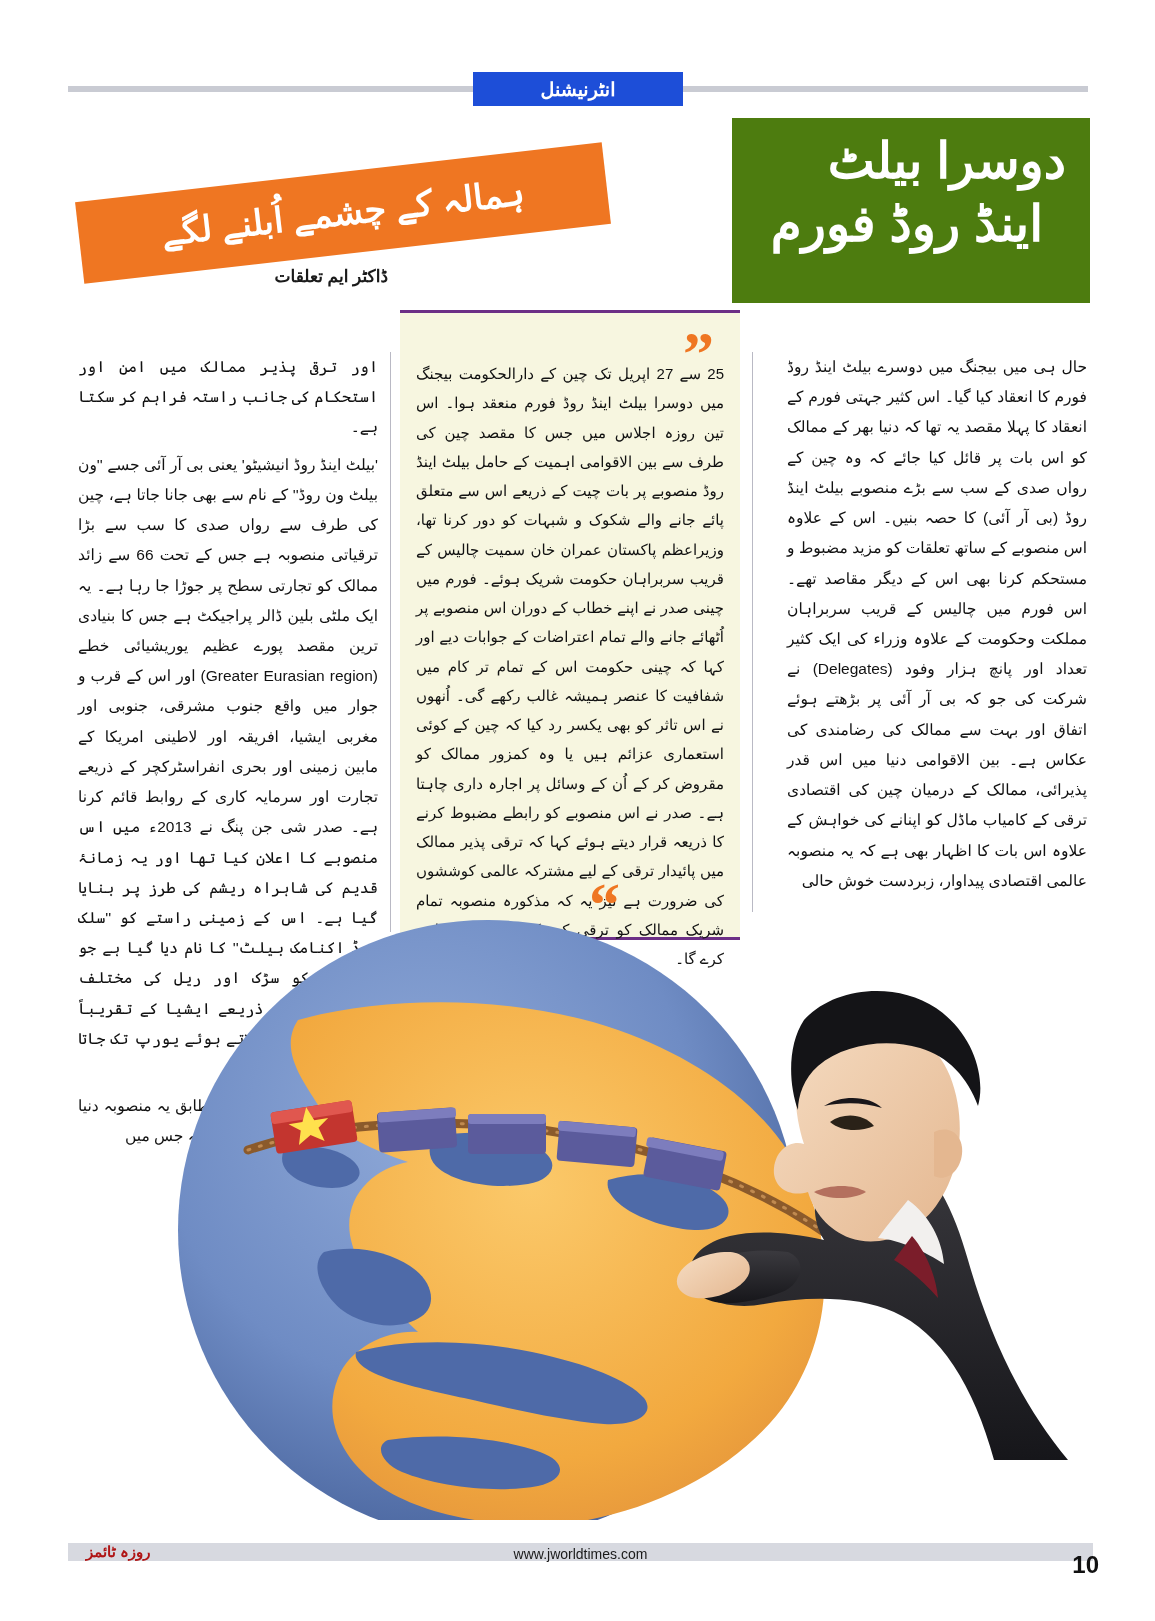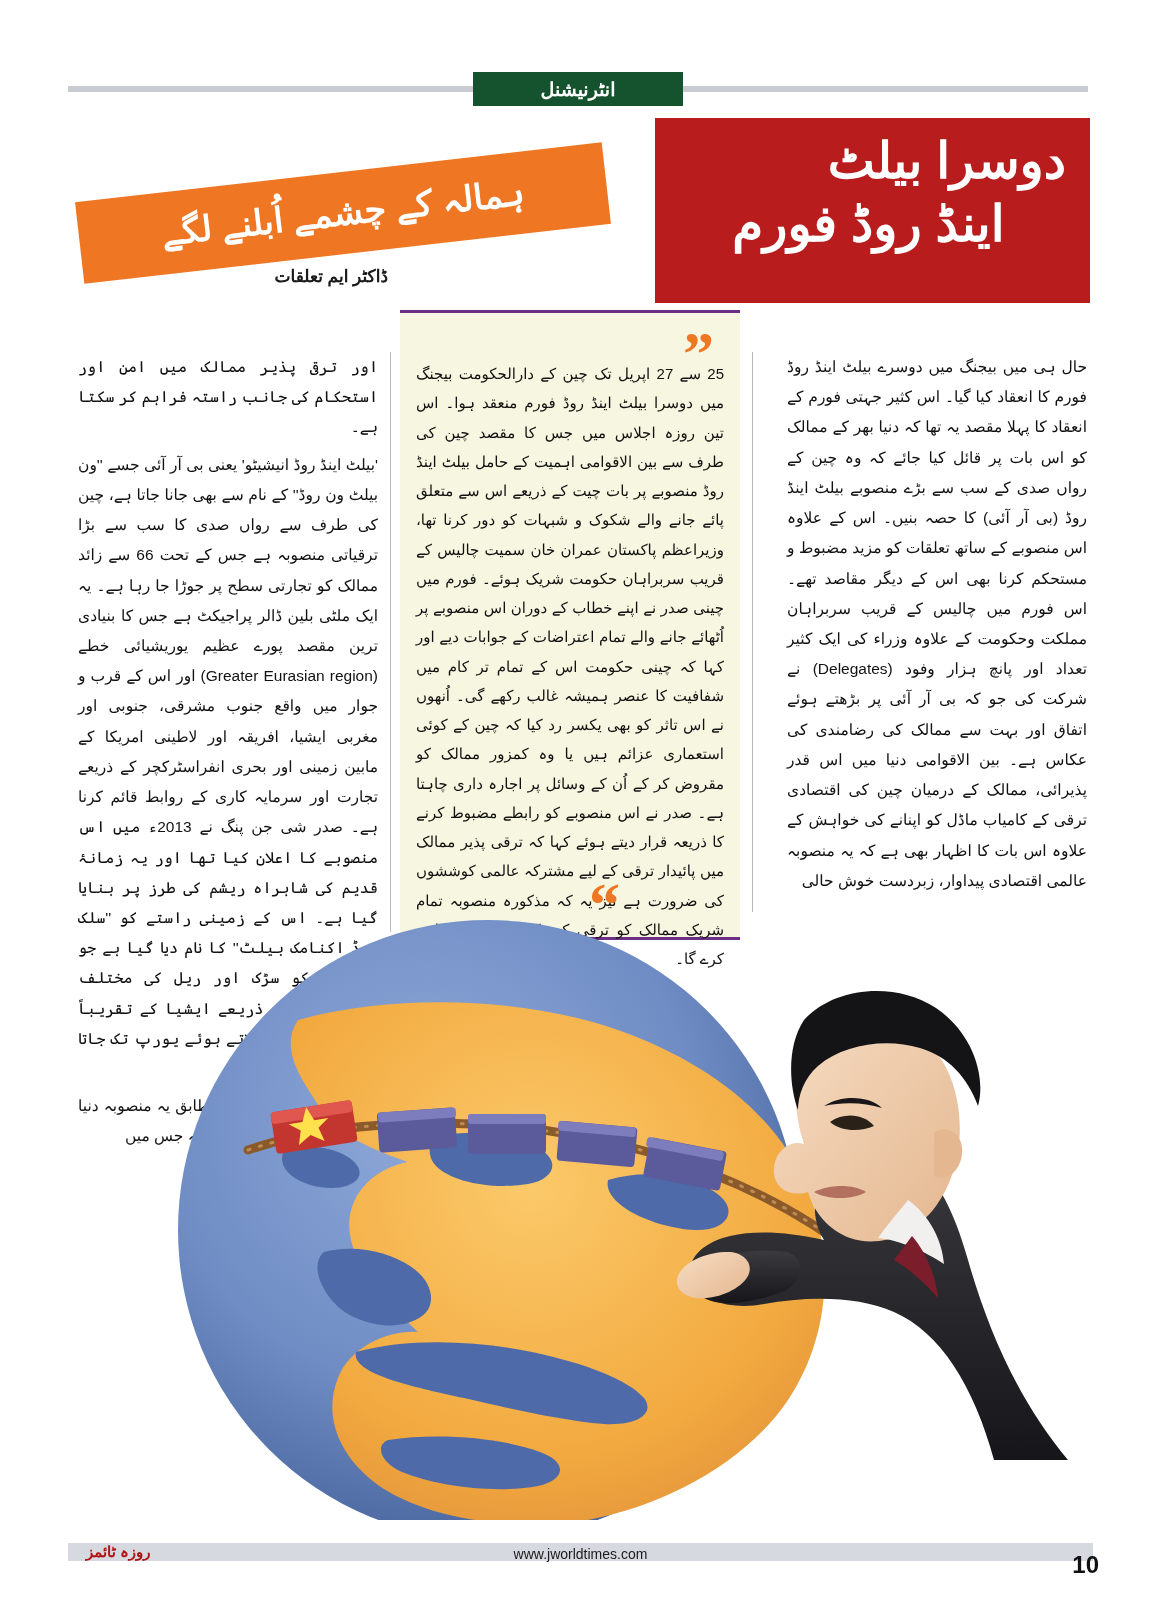--- a/index.html
+++ b/index.html
@@ -41,39 +41,39 @@
     width: 405px;
     height: 6px;
     background: #c9cbd3;
   }
   .header-tag {
     position: absolute;
     left: 405px;
     top: 0;
     width: 210px;
     height: 34px;
-    background: #14532d;
+    background: #1d4ed8;
     color: #ffffff;
     font-size: 19px;
     font-weight: bold;
     display: flex;
     align-items: center;
     justify-content: center;
     direction: rtl;
     letter-spacing: 1px;
   }
 
   
   .title-box {
     position: absolute;
     top: 118px;
     right: 65px;
-    width: 435px;
+    width: 358px;
     height: 185px;
-    background: #b91c1c;
+    background: #4d7c0f;
     color: #ffffff;
     direction: rtl;
     text-align: right;
     padding: 12px 24px 10px 16px;
     box-sizing: border-box;
   }
   .title-line1 {
     font-size: 50px;
     font-weight: bold;
     line-height: 1.25;

